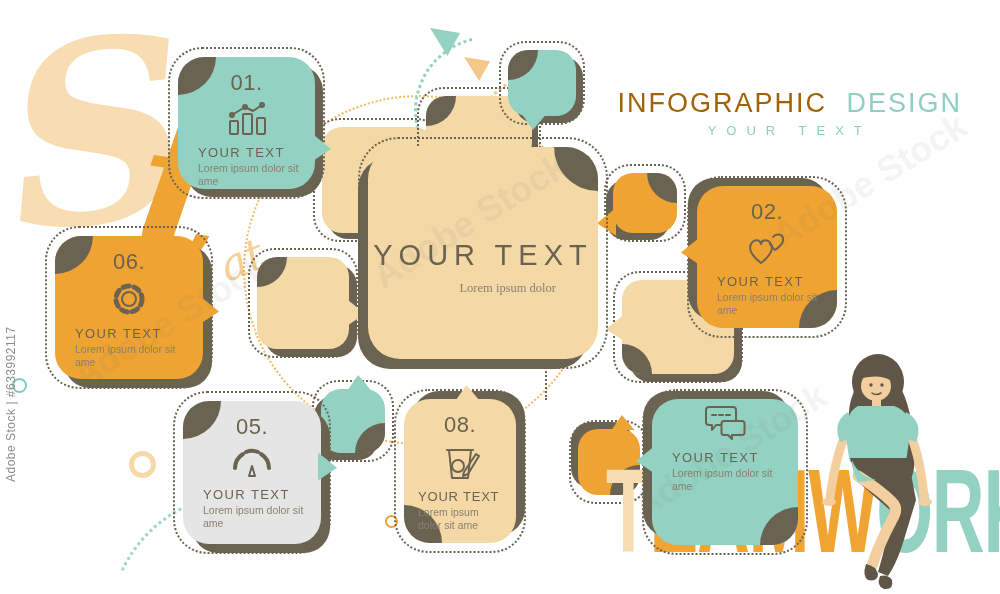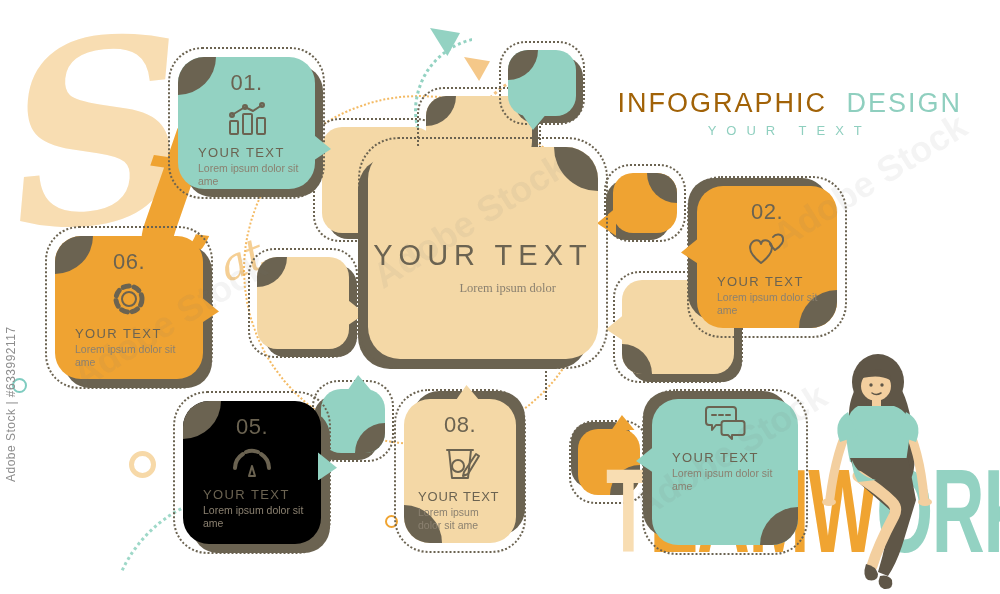--- a/index.html
+++ b/index.html
@@ -230,21 +230,21 @@
         <path d="M11,8 h22 l-3,28 h-16 z"></path>
         <line x1="9" y1="8" x2="35" y2="8"></line>
         <circle cx="20" cy="24" r="6"></circle>
         <path d="M26,30 L38,12 l3,2 L30,32 l-5,2 z"></path>
       </svg>
     </div>
     <div class="ttl">YOUR TEXT</div>
     <div class="bdy">Lorem ipsum dolor sit ame</div>
   </div>
 
-  <div class="card" style="left:183px;top:401px;width:138px;height:143px;background:#000000;box-shadow:9px 9px 0 #6b6351;">
+  <div class="card" style="left:183px;top:401px;width:138px;height:143px;background:#e5e5e5;box-shadow:9px 9px 0 #6b6351;">
     <div class="dots"></div>
     <div class="fold tl"></div>
     <div class="tail right" style="top:36%;background:#93d2c2;"></div>
     <div class="num">05.</div>
     <div class="icn">
       <svg class="icon-svg" width="46" height="36" viewBox="0 0 46 36">
         <path d="M6,24 A17,17 0 0 1 14,10" stroke-width="4"></path>
         <path d="M17,8 A17,17 0 0 1 29,8" stroke-width="4"></path>
         <path d="M32,10 A17,17 0 0 1 40,24" stroke-width="4"></path>
         <path d="M23,22 L20,32 L26,32 Z"></path>

